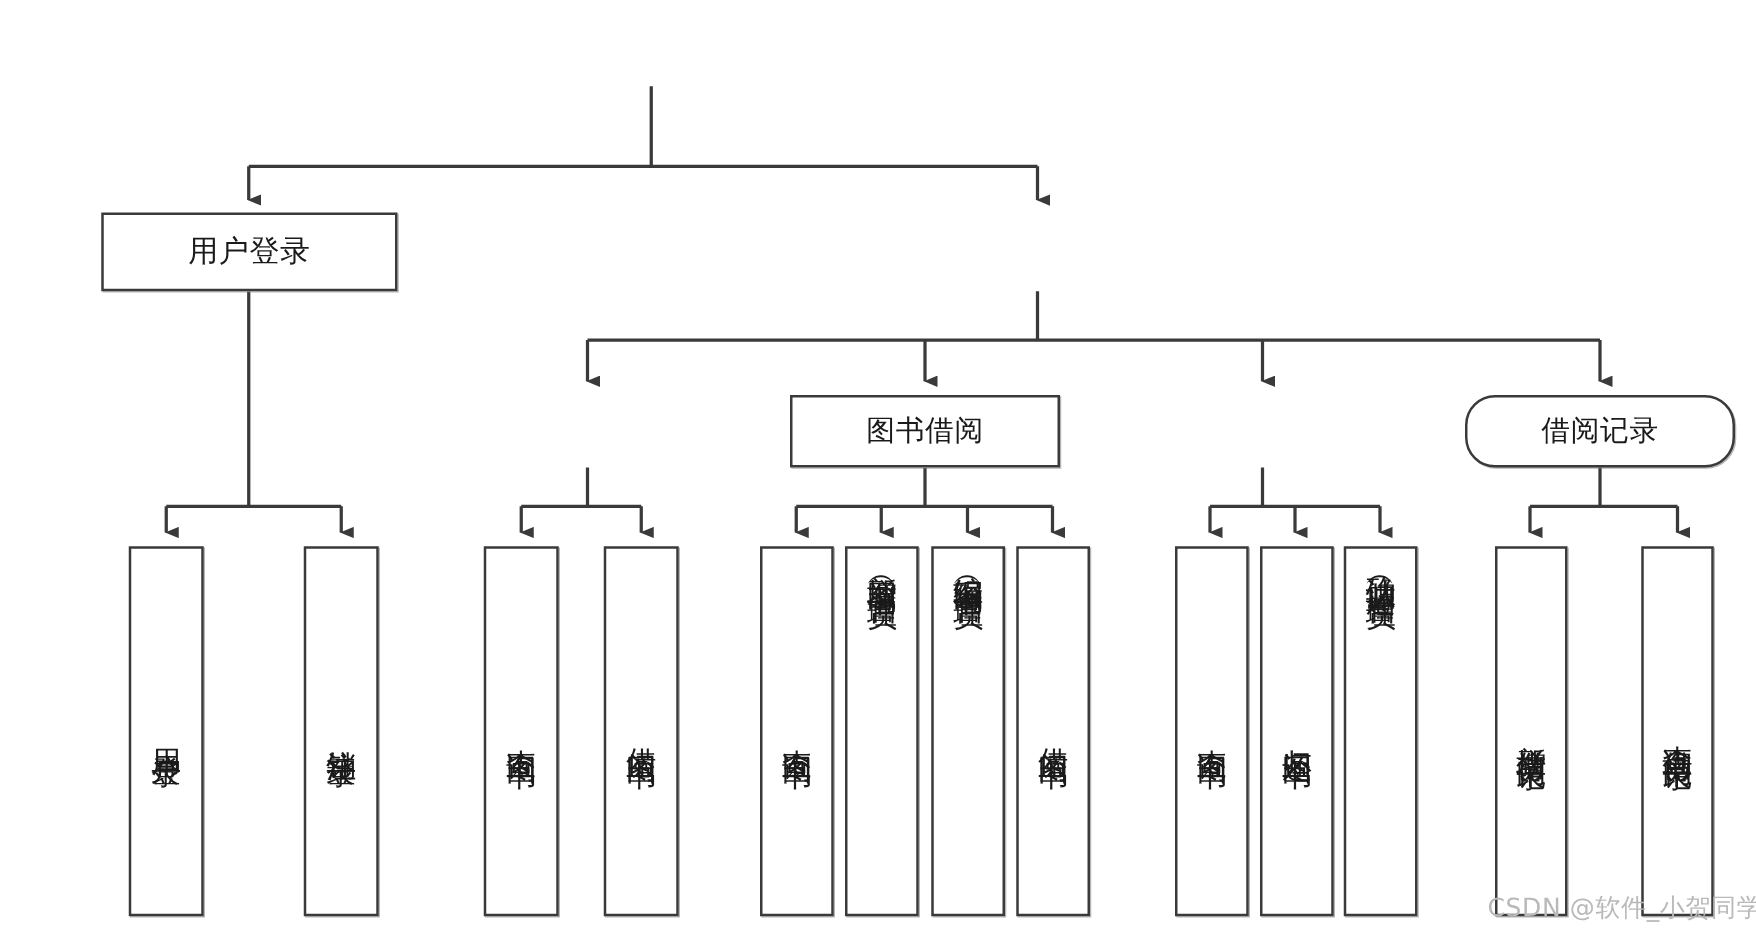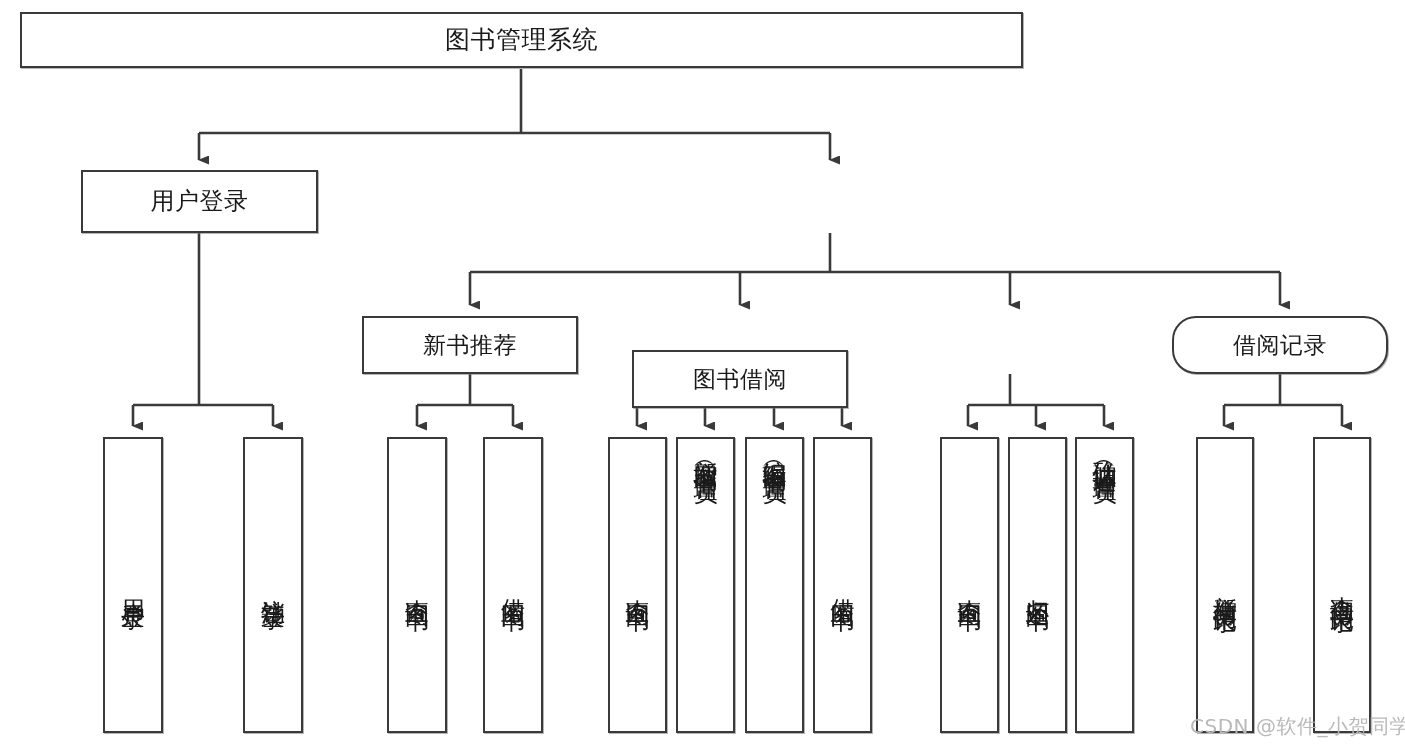--- a/index.html
+++ b/index.html
@@ -118,34 +118,28 @@
       <path d="M1036,405 L1036,426" marker-end="url(#arrowhead)"></path>
       <path d="M1104,405 L1104,426" marker-end="url(#arrowhead)"></path>
 
       <path d="M1280,374 L1280,405"></path>
       <path d="M1224,405 L1342,405"></path>
       <path d="M1224,405 L1224,426" marker-end="url(#arrowhead)"></path>
       <path d="M1342,405 L1342,426" marker-end="url(#arrowhead)"></path>
     </g>
   </svg>
 
-  <div class="node-box node-root" style="left:20px; top:12px; width:1003px; height:56px;">
-    <span class="node-label">图书管理系统</span>
-  </div>
 
   <div class="node-box node-l2" style="left:81px; top:170px; width:237px; height:63px;">
     <span class="node-label">用户登录</span>
   </div>
 
 
-  <div class="node-box node-l3" style="left:362px; top:316px; width:216px; height:58px;">
-    <span class="node-label">新书推荐</span>
-  </div>
-
-  <div class="node-box node-l3" style="left:632px; top:316px; width:216px; height:58px;margin-top:34px;">
+
+  <div class="node-box node-l3" style="left:632px; top:316px; width:216px; height:58px;">
     <span class="node-label">图书借阅</span>
   </div>
 
 
   <div class="node-box node-l3" style="left:1172px; top:316px; width:216px; height:58px;border-radius:24px;">
     <span class="node-label">借阅记录</span>
   </div>
 
   <div class="node-box node-leaf leaf-center" style="left:103px; top:437px; width:60px; height:296px;">
     <span class="node-label">用户登录</span>

